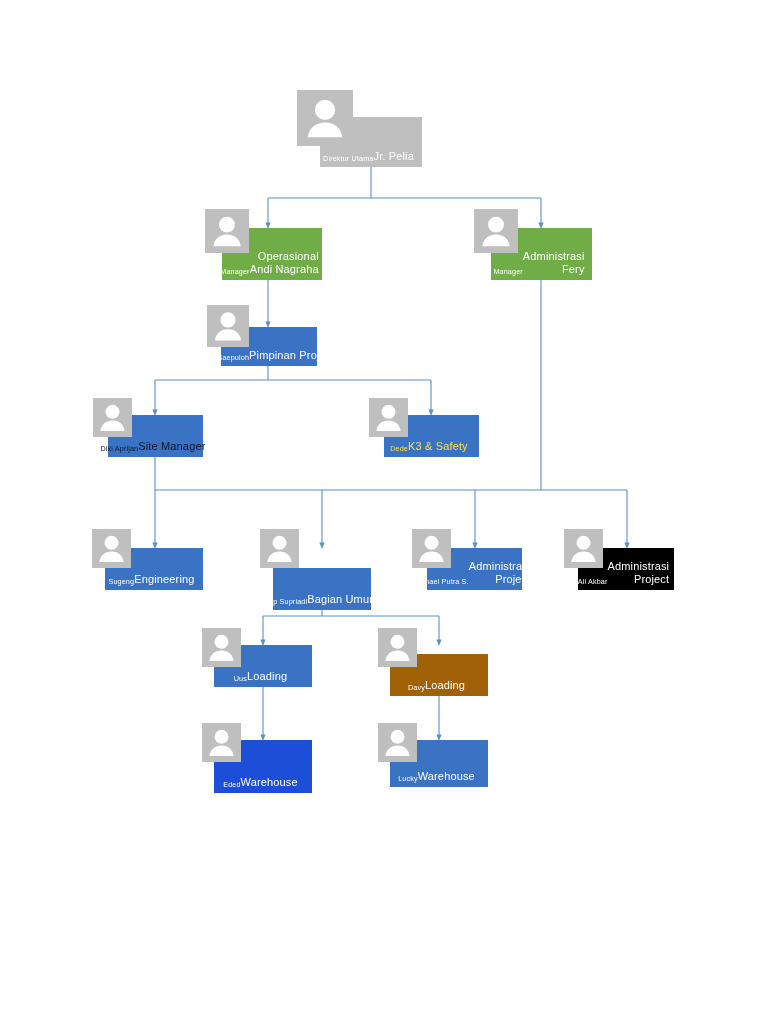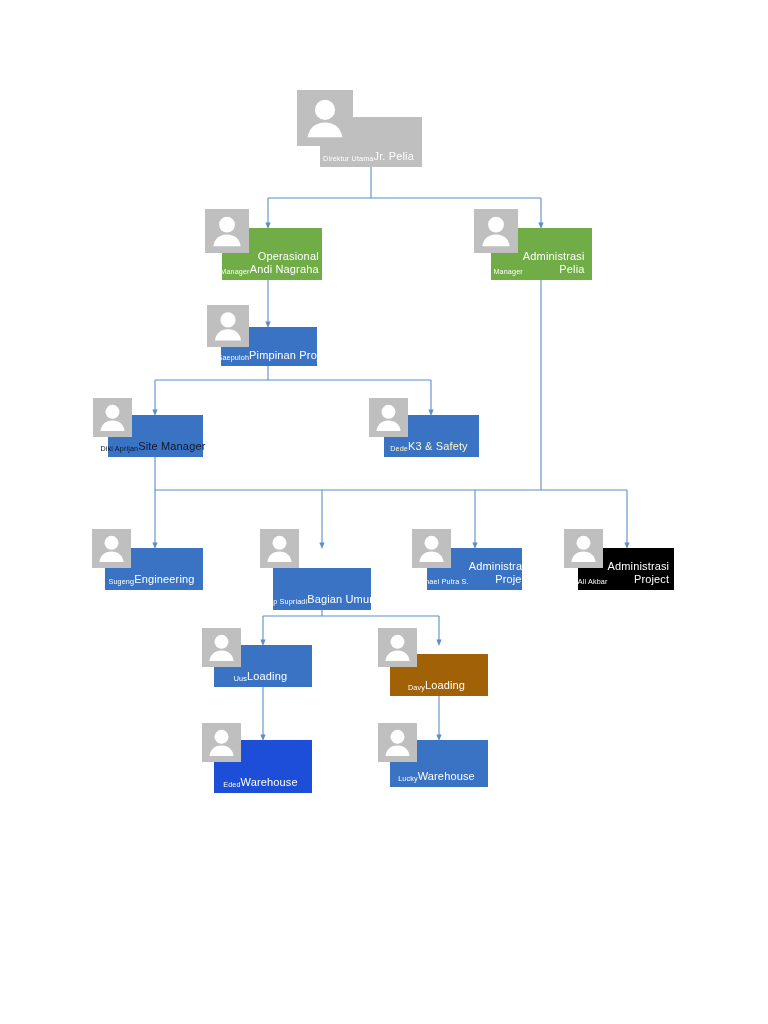--- a/index.html
+++ b/index.html
@@ -141,21 +141,21 @@
             <circle cx="20" cy="14.2" r="7.2" fill="#ffffff"></circle>
             <path d="M20 23.2c-7.4 0-11.6 4.6-12.4 10.6 a0 0 0 0 0 0 0 L32.4 33.8 C31.6 27.8 27.4 23.2 20 23.2 z" fill="#ffffff"></path>
           </svg>
         </div>
       </div>
       <div class="node" style="left: 0px; top: 0px;">
         <div class="node-box" style="left: 491px; top: 228px; width: 101px; height: 52px; background: rgb(112, 173, 71); color: rgb(255, 255, 255);">
           <div class="node-name">Manager</div>
           <div class="node-role">
             <span class="role-line">Administrasi</span>
-            <span class="role-line">Pelia</span>
+            <span class="role-line">Fery</span>
           </div>
         </div>
         <div class="node-avatar" style="left: 474px; top: 209px; width: 44px; height: 44px; background: rgb(191, 191, 191);">
           <svg viewBox="0 0 40 40" width="100%" height="100%">
             <circle cx="20" cy="14.2" r="7.2" fill="#ffffff"></circle>
             <path d="M20 23.2c-7.4 0-11.6 4.6-12.4 10.6 a0 0 0 0 0 0 0 L32.4 33.8 C31.6 27.8 27.4 23.2 20 23.2 z" fill="#ffffff"></path>
           </svg>
         </div>
       </div>
       <div class="node" style="left: 0px; top: 0px;">
@@ -180,21 +180,21 @@
           </div>
         </div>
         <div class="node-avatar" style="left: 93px; top: 398px; width: 39px; height: 39px; background: rgb(191, 191, 191);">
           <svg viewBox="0 0 40 40" width="100%" height="100%">
             <circle cx="20" cy="14.2" r="7.2" fill="#ffffff"></circle>
             <path d="M20 23.2c-7.4 0-11.6 4.6-12.4 10.6 a0 0 0 0 0 0 0 L32.4 33.8 C31.6 27.8 27.4 23.2 20 23.2 z" fill="#ffffff"></path>
           </svg>
         </div>
       </div>
       <div class="node" style="left: 0px; top: 0px;">
-        <div class="node-box" style="left: 384px; top: 415px; width: 95px; height: 42px; background: rgb(58, 114, 196); color: #fef9c3;">
+        <div class="node-box" style="left: 384px; top: 415px; width: 95px; height: 42px; background: rgb(58, 114, 196); color: #fde047;">
           <div class="node-name">Dede</div>
           <div class="node-role">
             <span class="role-line">K3 &amp; Safety</span>
           </div>
         </div>
         <div class="node-avatar" style="left: 369px; top: 398px; width: 39px; height: 39px; background: rgb(191, 191, 191);">
           <svg viewBox="0 0 40 40" width="100%" height="100%">
             <circle cx="20" cy="14.2" r="7.2" fill="#ffffff"></circle>
             <path d="M20 23.2c-7.4 0-11.6 4.6-12.4 10.6 a0 0 0 0 0 0 0 L32.4 33.8 C31.6 27.8 27.4 23.2 20 23.2 z" fill="#ffffff"></path>
           </svg>

